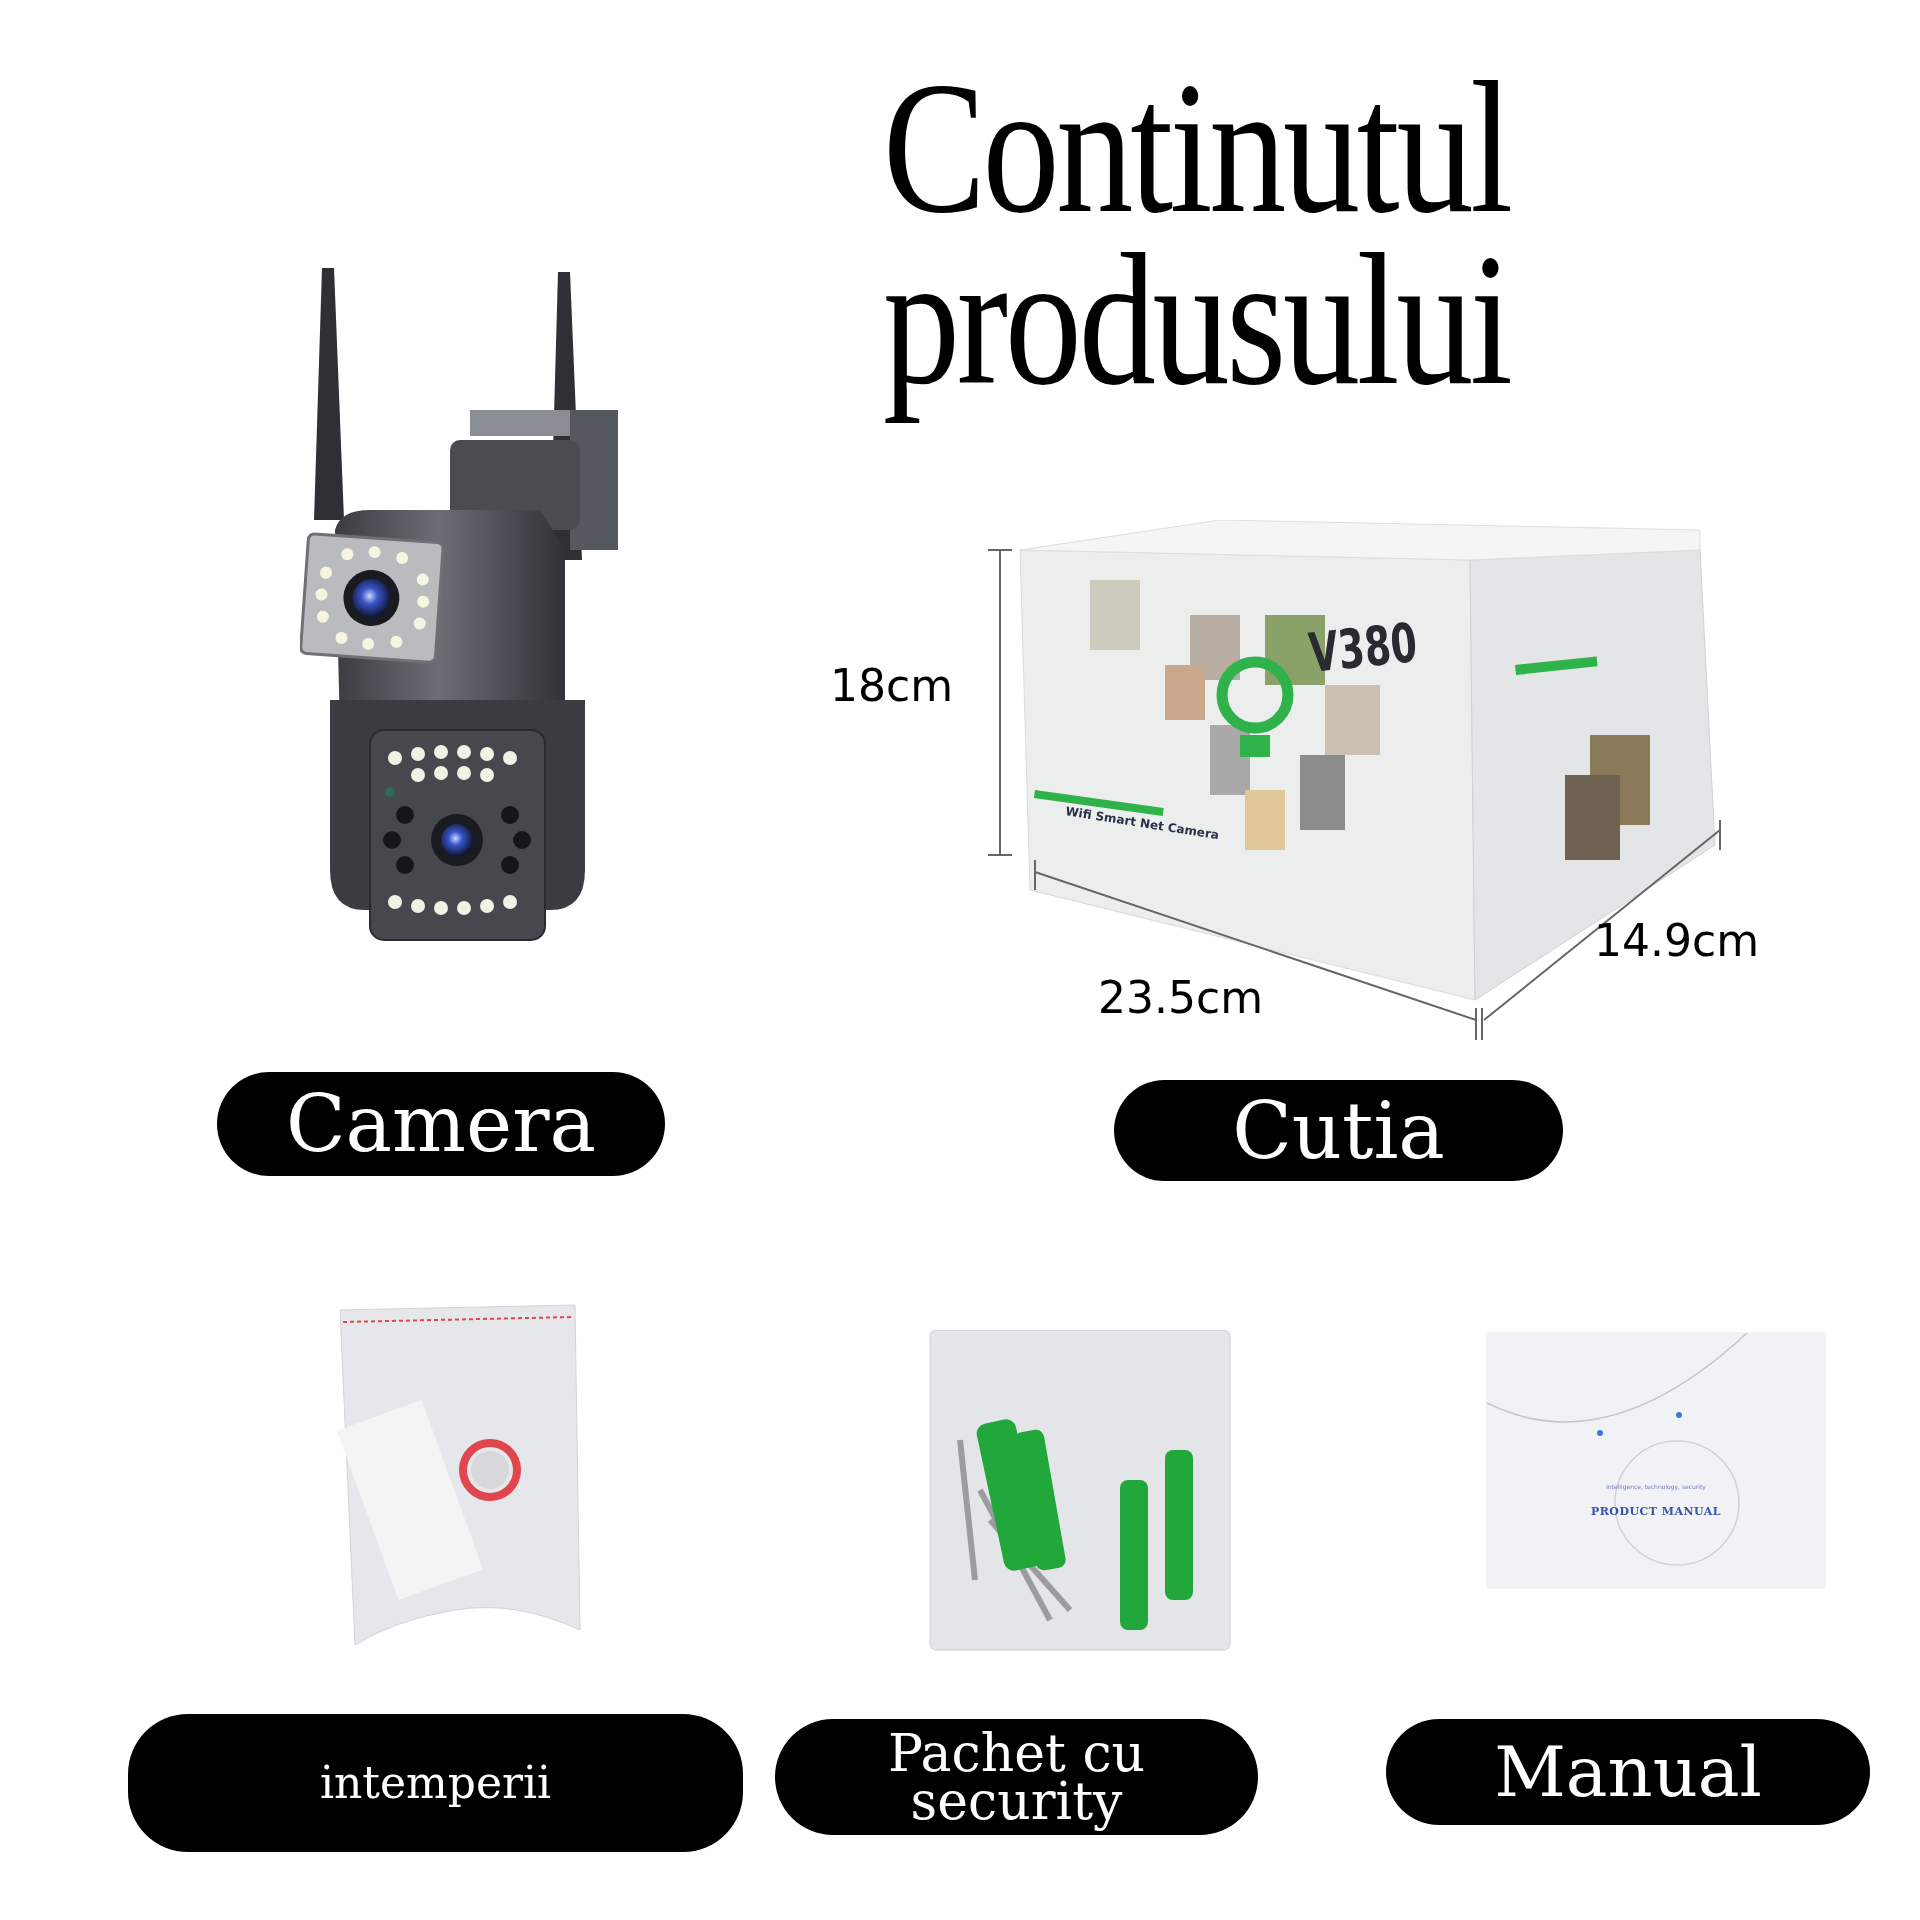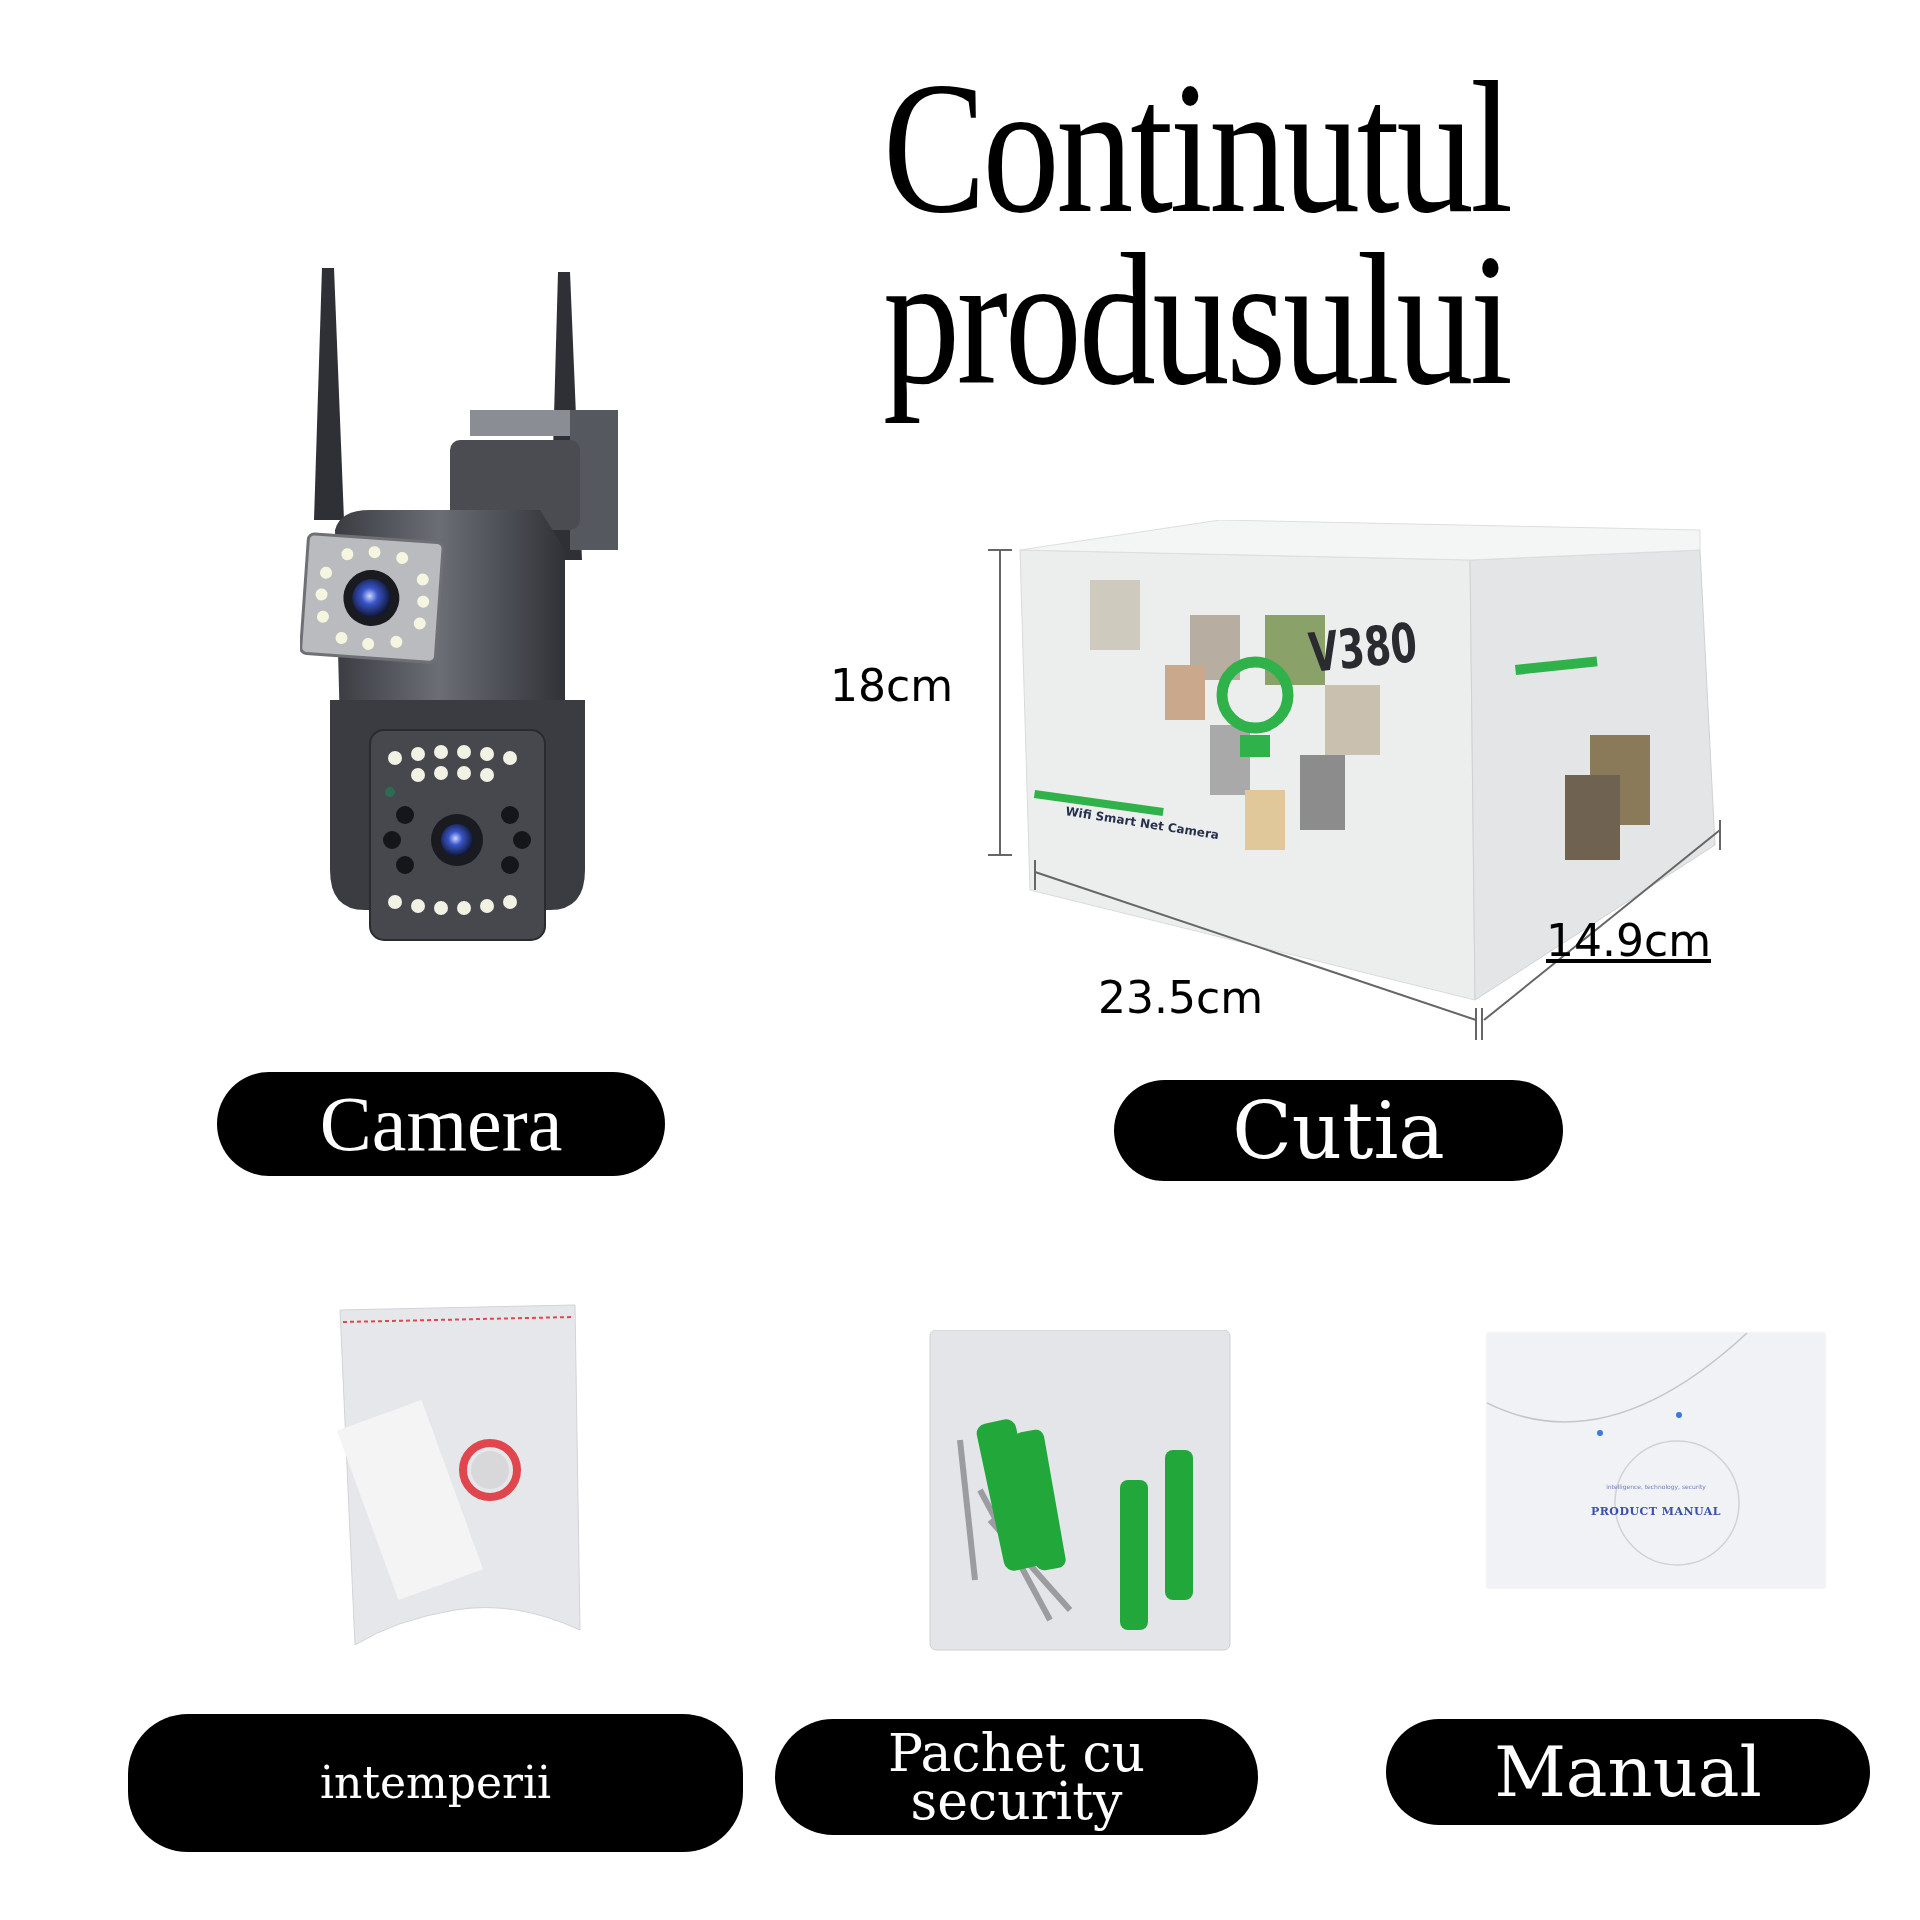--- a/index.html
+++ b/index.html
@@ -11,21 +11,21 @@
   .title { left:820px; top:62px; width:700px; text-align:center; color:#000;
            font-family:"Liberation Serif", "DejaVu Serif", serif;
            font-size:188px; line-height:172px; letter-spacing:-4px;
            transform:scaleX(0.82); transform-origin:center top; }
 
   
   .pill { background:#000; color:#fff; border-radius:60px; display:flex;
           align-items:center; justify-content:center; text-align:center;
           font-family:"DejaVu Serif", "Liberation Serif", serif; }
   .pill span { display:block; }
-  .pill-camera { left:217px; top:1072px; width:448px; height:104px; font-size:78px;font-family:Liberation Serif, serif; }
+  .pill-camera { left:217px; top:1072px; width:448px; height:104px; font-size:78px; }
   .pill-cutia  { left:1114px; top:1080px; width:449px; height:101px; font-size:78px;text-align:right; }
   .pill-kit    { left:128px; top:1714px; width:615px; height:138px; font-size:44px; line-height:46px; }
   .pill-pachet { left:775px; top:1719px; width:483px; height:116px; font-size:52px; line-height:48px; }
   .pill-manual { left:1386px; top:1719px; width:484px; height:106px; font-size:70px; }
 
   
   .cam { left:300px; top:260px; width:320px; height:690px; }
 
   
   .box-wrap { left:820px; top:520px; width:960px; height:540px; }
@@ -163,21 +163,21 @@
     <line x1="168" y1="335" x2="192" y2="335" stroke="#666" stroke-width="2"></line>
     <line x1="215" y1="352" x2="656" y2="500" stroke="#666" stroke-width="2"></line>
     <line x1="215" y1="340" x2="215" y2="370" stroke="#666" stroke-width="2"></line>
     <line x1="656" y1="488" x2="656" y2="520" stroke="#666" stroke-width="2"></line>
     <line x1="664" y1="500" x2="900" y2="310" stroke="#666" stroke-width="2"></line>
     <line x1="662" y1="488" x2="662" y2="520" stroke="#666" stroke-width="2"></line>
     <line x1="900" y1="300" x2="900" y2="330" stroke="#666" stroke-width="2"></line>
   </svg>
   <div class="abs dim-label" style="left:10px;top:140px;">18cm</div>
   <div class="abs dim-label" style="left:278px;top:420px;margin-top:32px;">23.5cm</div>
-  <div class="abs dim-label" style="left:726px;top:395px;text-decoration:underline;">14.9cm</div>
+  <div class="abs dim-label" style="left:774px;top:395px;">14.9cm</div>
 </div>
 
 <div class="abs pill pill-camera">
   <span>Camera</span>
 </div>
 <div class="abs pill pill-cutia">
   <span>Cutia</span>
 </div>
 
 <svg class="abs bag-kit" viewBox="0 0 250 350">

